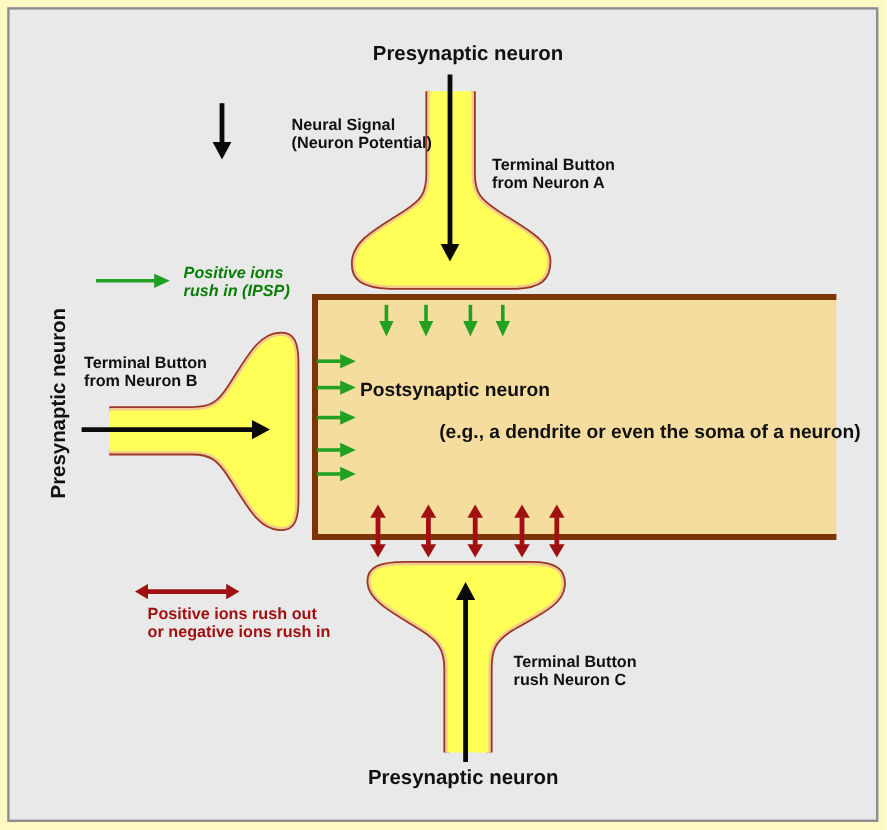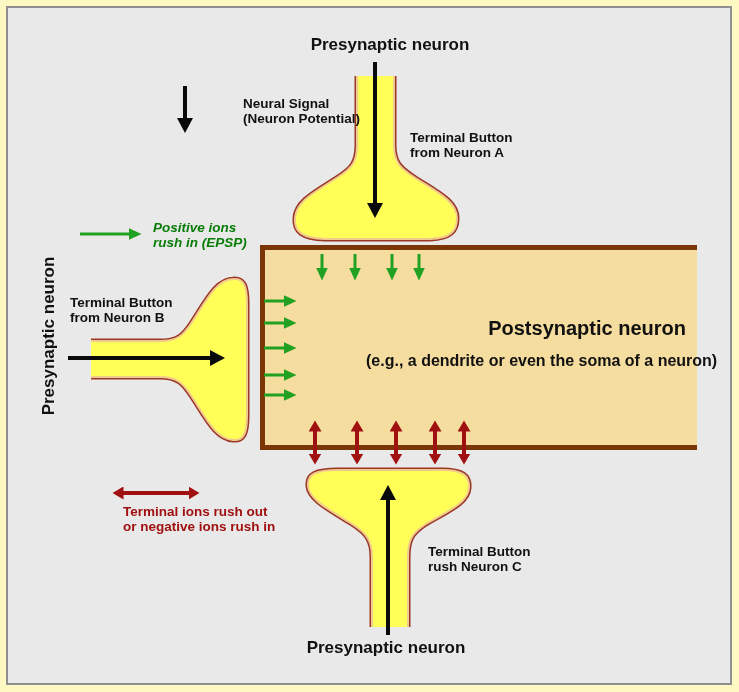--- a/index.html
+++ b/index.html
@@ -52,22 +52,22 @@
   .green-text{color:#077d07;}
   .red-text{color:#a01010;}
   .left-vertical{
     left:-36px;top:326px;
     width:170px;height:20px;line-height:20px;
     transform:rotate(-90deg);
   }
   .ps-title{
     position:absolute;
     left:300px;top:317px;width:386px;
-    font-weight:bold;font-size:20px;color:#111111;
-    text-align:right;white-space:nowrap;
+    font-weight:bold;font-size:16px;color:#111111;
+    text-align:left;white-space:nowrap;
   }
   .ps-sub{
     position:absolute;
     left:366px;top:352px;width:245px;
     font-weight:bold;font-size:16px;line-height:18px;
     color:#111111;white-space:nowrap;
   }
   .ps-sub .sub2{text-align:right;}
 </style>
 </head>
@@ -138,39 +138,39 @@
     <span>(Neuron Potential)</span>
   </div>
 
   <div class="lbl" style="left:410px;top:130px;">
     <span>Terminal Button</span>
     <span>from Neuron A</span>
   </div>
 
   <div class="lbl green-text" style="left:153px;top:220px;font-style:italic;">
     <span>Positive ions</span>
-    <span>rush in (EPSP)</span>
+    <span>rush in (IPSP)</span>
   </div>
 
   <div class="title left-vertical">Presynaptic neuron</div>
 
   <div class="lbl" style="left:70px;top:295px;">
     <span>Terminal Button</span>
     <span>from Neuron B</span>
   </div>
 
   <div class="ps-title">Postsynaptic neuron</div>
 
   <div class="ps-sub">
     <span class="sub1">(e.g., a dendrite or even the</span>
     <span class="sub2">soma of a neuron)</span>
   </div>
 
   <div class="lbl red-text" style="left:123px;top:504px;">
-    <span>Terminal ions rush out</span>
+    <span>Positive ions rush out</span>
     <span>or negative ions rush in</span>
   </div>
 
   <div class="lbl" style="left:428px;top:544px;">
     <span>Terminal Button</span>
     <span>rush Neuron C</span>
   </div>
 
   <div class="title" style="left:286px;top:638px;width:200px;">Presynaptic neuron</div>
 

